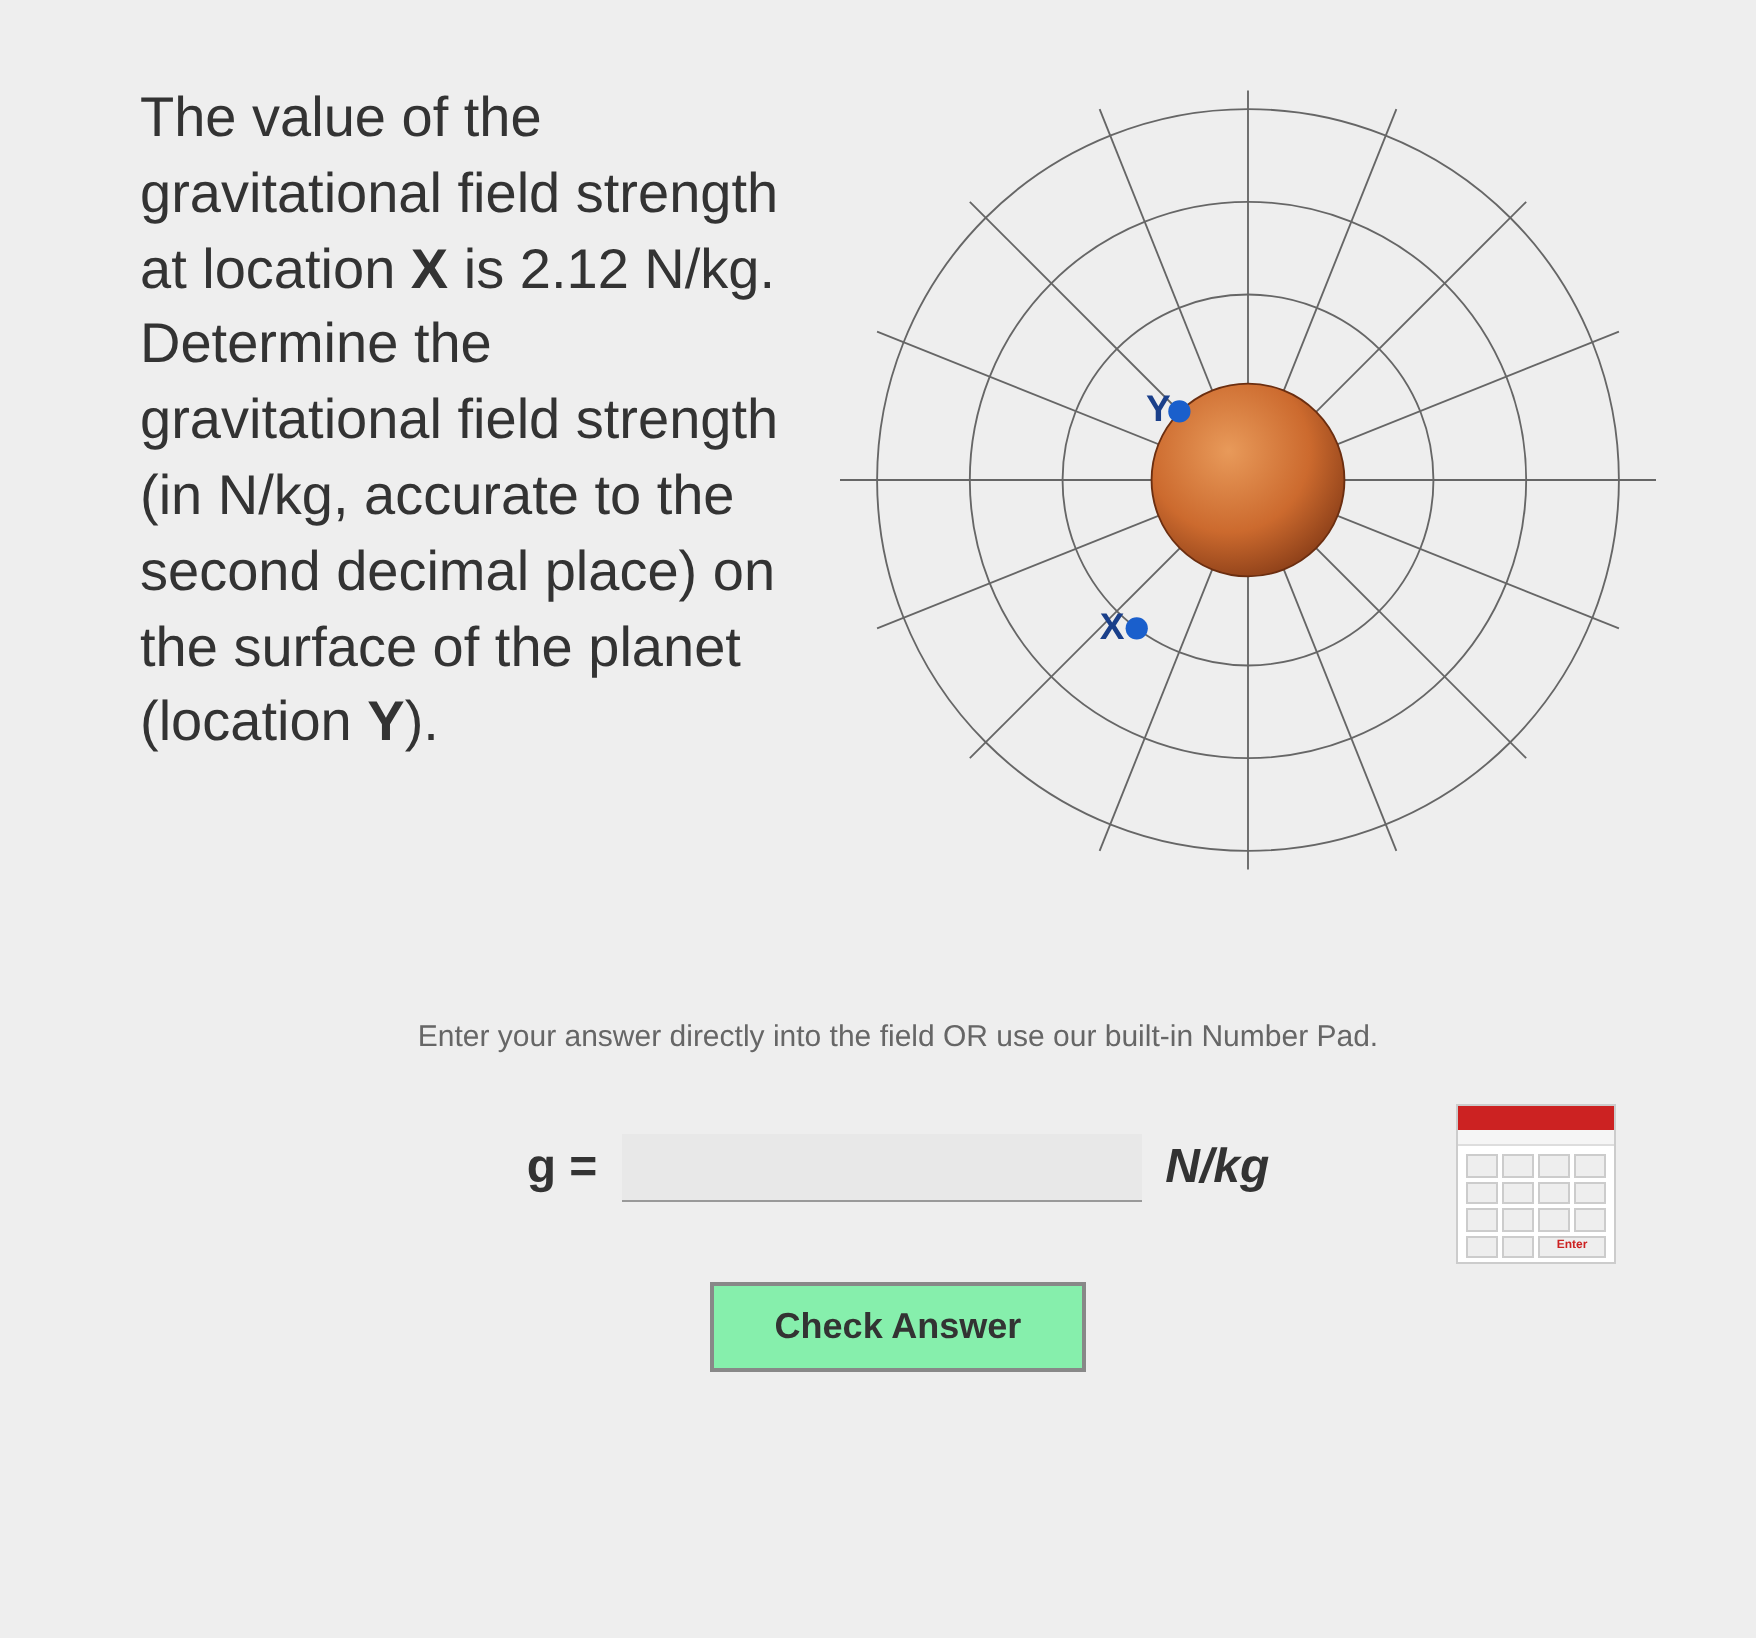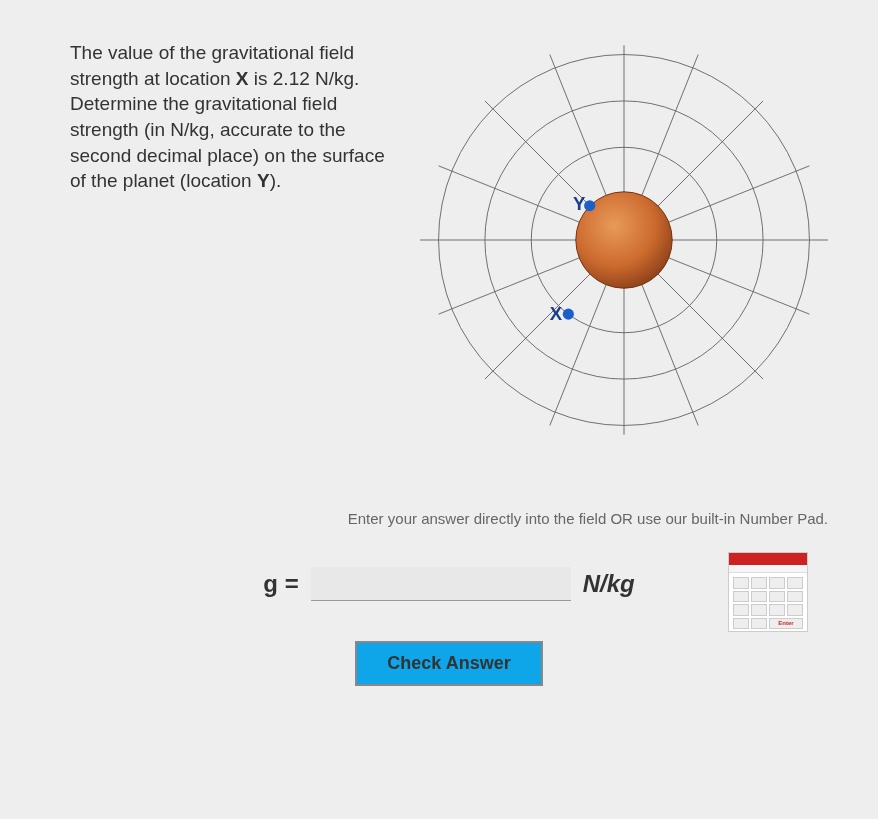--- a/index.html
+++ b/index.html
@@ -16,40 +16,40 @@
   }
   .container {
     padding: 30px 50px 30px 70px;
   }
   .top-row {
     display: flex;
     gap: 20px;
     align-items: flex-start;
   }
   .question-text {
-    font-size: 19px;
+    font-size: 28px;
     line-height: 1.35;
     color: #333;
     flex: 0 0 330px;
     padding-top: 10px;
   }
   .diagram-area {
     flex: 1;
     position: relative;
     height: 420px;
   }
   .diagram-svg {
     position: absolute;
     top: 0;
     left: 0;
     width: 100%;
     height: 100%;
   }
   .instruction {
-    text-align: right;
+    text-align: center;
     font-size: 15px;
     color: #666;
     margin-top: 60px;
     margin-bottom: 40px;
   }
   .answer-row {
     display: flex;
     align-items: center;
     justify-content: center;
     gap: 12px;
@@ -110,21 +110,21 @@
     justify-content:center;
   }
   .numpad-btn.enter { color: #cc2222; font-weight: bold; grid-column: 3 / 5;}
   .check-row {
     text-align: center;
   }
   .check-btn {
     font-size: 18px;
     font-weight: bold;
     color: #333;
-    background: #0ea5e9;
+    background: #86efac;
     border: 2px solid #888;
     padding: 10px 30px;
     cursor: pointer;
     font-family: inherit;
   }
 </style>
 </head>
 <body>
 
 <div class="container">

